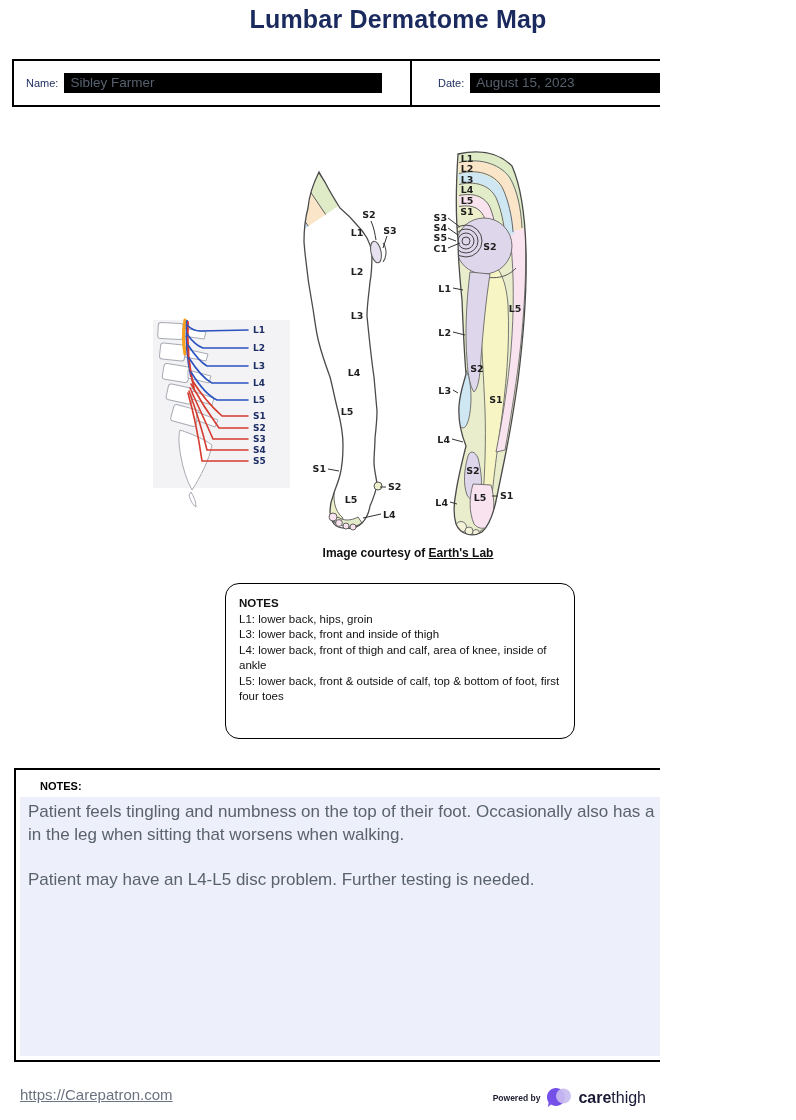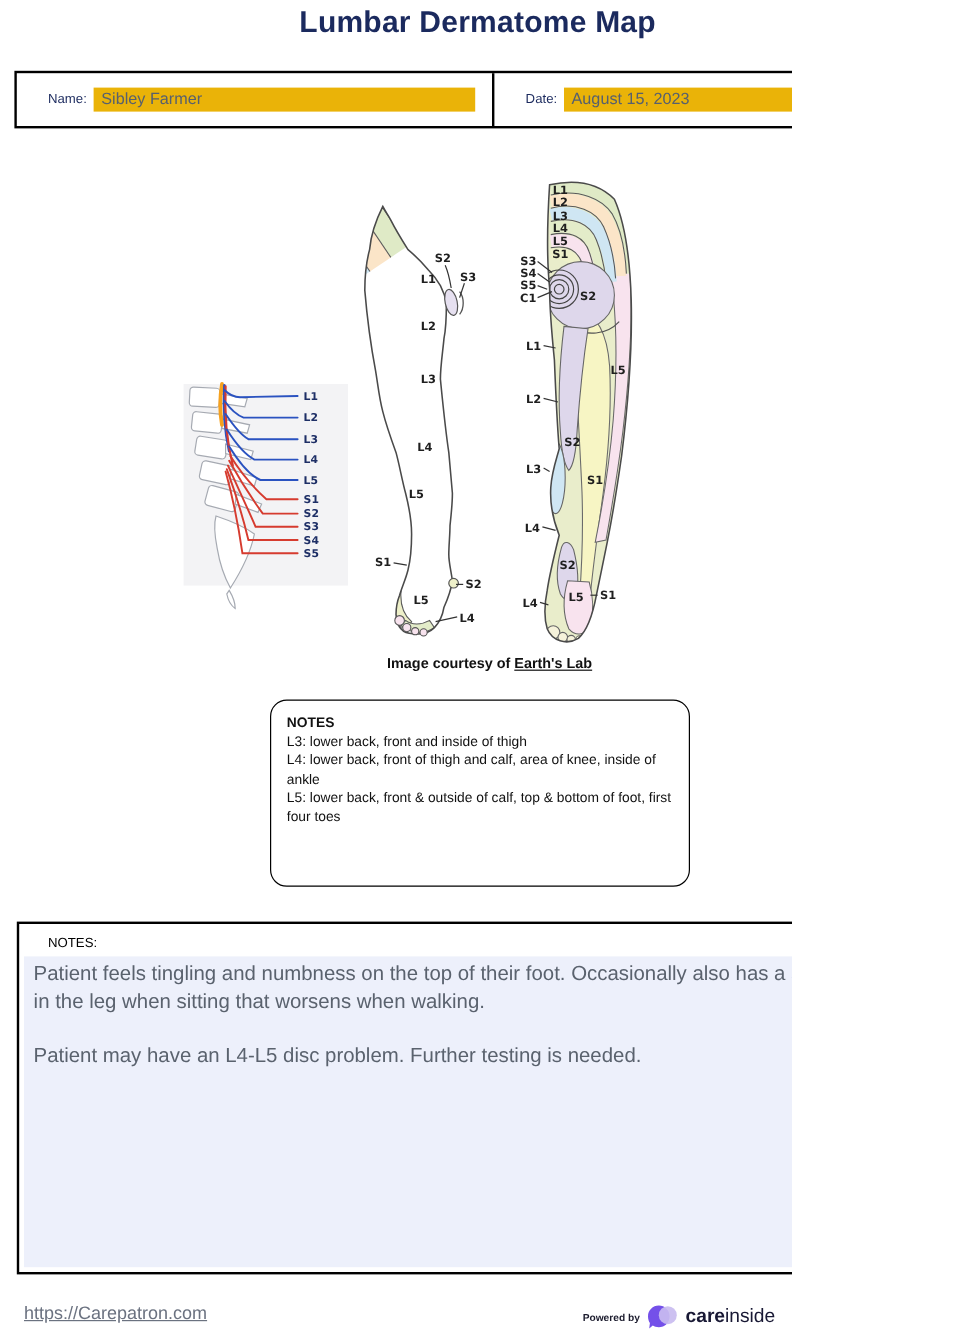--- a/index.html
+++ b/index.html
@@ -4,44 +4,44 @@
 <style>
   html,body{margin:0;padding:0;background:#ffffff;}
   .page{position:relative;width:660px;height:1120px;background:#fff;overflow:hidden;
         font-family:"Liberation Sans",sans-serif;}
   .title{position:absolute;top:5px;left:0;width:796px;text-align:center;
          font-size:25px;font-weight:bold;color:#1b2a5e;letter-spacing:.2px;}
   
   .formbox{position:absolute;left:12px;top:59px;width:770px;height:44px;border:2px solid #000;}
   .formbox .divider{position:absolute;left:396px;top:0;width:2px;height:100%;background:#000;}
   .cell{position:absolute;top:0;height:100%;display:flex;align-items:center;}
-  .cell.left{left:0;width:396px;padding-left:26px;box-sizing:border-box;}
+  .cell.left{left:0;width:396px;padding-left:12px;box-sizing:border-box;}
   .cell.right{left:398px;width:372px;padding-left:26px;box-sizing:border-box;border-radius:17px;}
   .field-label{font-size:11px;color:#1b2a5e;margin-right:6px;white-space:nowrap;}
-  .field-value{background:#eab308;color:#57606e;font-size:13.5px;height:20px;line-height:20px;
+  .field-value{background:#000000;color:#57606e;font-size:13.5px;height:20px;line-height:20px;
                padding:0 6px;box-sizing:border-box;}
   .fv-name{width:318px;}
   .fv-date{width:304px;}
   
   .diagram{position:absolute;left:150px;top:140px;width:420px;height:400px;}
   .diagram text{font-family:"DejaVu Sans","Liberation Sans",sans-serif;font-weight:bold;
                 font-size:9.5px;fill:#1f1f1f;}
   .diagram text.navy{fill:#1e2f66;font-size:9px;}
   .caption{position:absolute;left:0;top:546px;width:816px;text-align:center;
            font-size:12px;font-weight:bold;color:#111;}
   .caption .u{text-decoration:underline;}
   
   .lumbarbox{position:absolute;left:225px;top:583px;width:350px;height:156px;
              border:1.5px solid #000;border-radius:14px;box-sizing:border-box;
              padding:12px 13px;font-size:11.5px;line-height:15.5px;color:#111;}
   .lumbarbox .hd{font-weight:bold;}
   
   .notesbox{position:absolute;left:14px;top:768px;width:768px;height:294px;
             border:2px solid #000;box-sizing:border-box;}
-  .notes-label{position:absolute;left:24px;top:10px;font-size:11px;font-weight:normal;color:#000;}
+  .notes-label{position:absolute;left:24px;top:10px;font-size:11px;font-weight:bold;color:#000;}
   .notes-area{position:absolute;left:4px;top:27px;right:4px;bottom:4px;background:#edf0fb;
               color:#5a626e;font-size:17px;line-height:1.33;padding:4px 8px;overflow:hidden;}
   .notes-area p{margin:0 0 23px 0;}
   
   .footer-link{position:absolute;left:20px;top:1086px;font-size:15px;color:#6b7280;
                text-decoration:underline;}
   .powered{position:absolute;right:14px;top:1086px;display:flex;align-items:center;gap:6px;}
   .powered .pb{font-size:8.5px;color:#1c1c2e;font-weight:bold;margin-left:22px;}
   .brand{font-size:16px;color:#181834;}
   .brand .b{font-weight:bold;text-align:center;}
@@ -271,20 +271,21 @@
       <text x="298" y="366" text-anchor="end">L4</text>
       <text x="330" y="361" text-anchor="middle">L5</text>
       <text x="350" y="359" text-anchor="start">S1</text>
     </g>
   </svg>
 
   <div class="caption"><span>Image courtesy of </span><span class="u">Earth's Lab</span></div>
 
   <div class="lumbarbox">
     <div class="hd">NOTES</div>
+    <div>L1: lower back, hips, groin</div>
     <div>L3: lower back, front and inside of thigh</div>
     <div>L4: lower back, front of thigh and calf, area of knee, inside of ankle</div>
     <div>L5: lower back, front &amp; outside of calf, top &amp; bottom of foot, first four toes</div>
   </div>
 
   <div class="notesbox">
     <div class="notes-label">NOTES:</div>
     <div class="notes-area">
       <p>Patient feels tingling and numbness on the top of their foot. Occasionally also has a stabbing pain in the leg when sitting that worsens when walking.</p>
       <p>Patient may have an L4-L5 disc problem. Further testing is needed.</p>
@@ -292,16 +293,16 @@
   </div>
 
   <a class="footer-link" href="#">https://Carepatron.com</a>
 
   <div class="powered">
     <span class="pb">Powered by</span>
     <svg width="26" height="24" viewBox="0 0 26 24">
       <path d="M10,2 C15,2 19,6 19,11 C19,16 15,20 10,20 C8,20 6.4,19.5 5,18.6 L2,21 L2.6,16.5 C1.6,15 1,13.1 1,11 C1,6 5,2 10,2 Z" fill="#7450e9"></path>
       <circle cx="17.5" cy="10" r="7.5" fill="#c9bcf0" fill-opacity="0.92"></circle>
     </svg>
-    <span class="brand"><span class="b">care</span><span>inside</span></span>
+    <span class="brand"><span class="b">care</span><span>thigh</span></span>
   </div>
 
 </div>
 
 </body></html>

